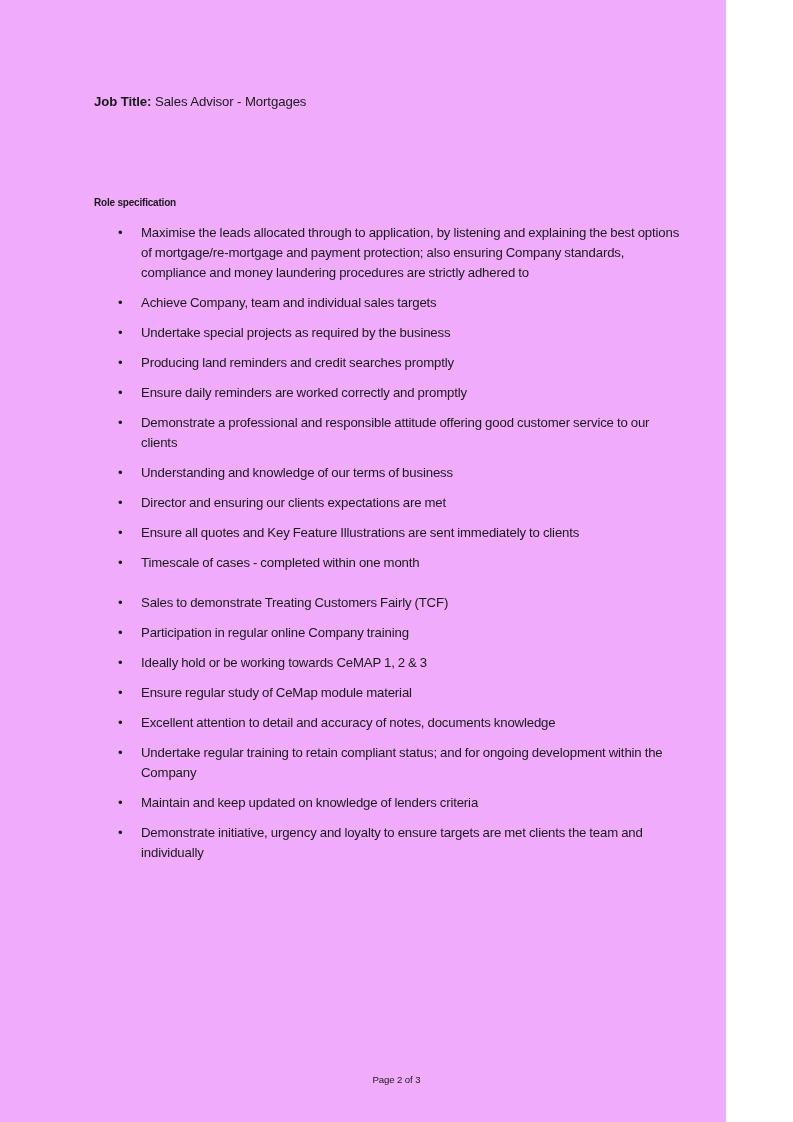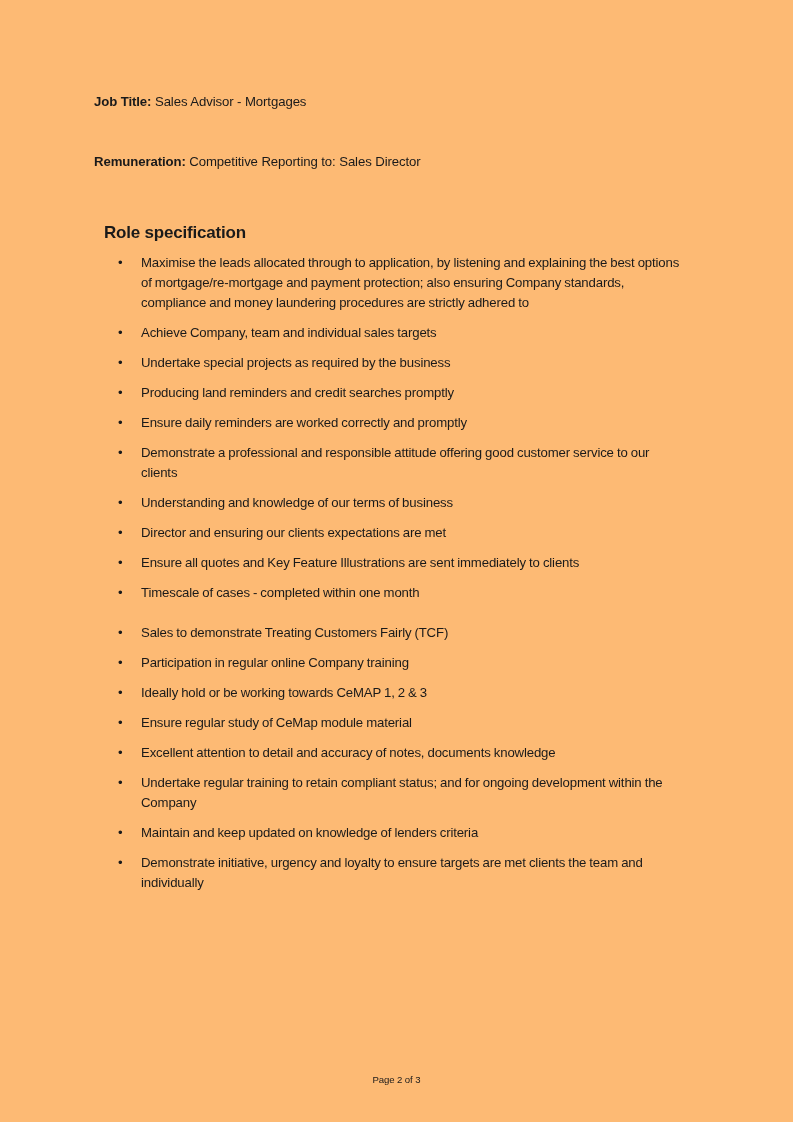--- a/index.html
+++ b/index.html
@@ -13,23 +13,23 @@
     height: 1122px;
     position: relative;
     font-family: "Liberation Sans", sans-serif;
     color: #1a1a1a;
     overflow: hidden;
   }
   .page {
     position: absolute;
     top: 0;
     left: 0;
-    width: 793px;
+    width: 726px;
     height: 1122px;
-    background: #fdba74;
+    background: #f0abfc;
     box-sizing: border-box;
   }
   .content {
     position: absolute;
     left: 94px;
     top: 92px;
     width: 590px;
   }
   .meta-line {
     font-size: 13.2px;
@@ -37,24 +37,24 @@
     margin: 0;
     letter-spacing: -0.1px;
     white-space: nowrap;
   }
   .meta-line .lbl {
     font-weight: bold;
   }
   .spacer-60 { height: 40px; }
   .spacer-40 { height: 41px; }
   .section-heading {
-    font-size: 17px;
+    font-size: 10px;
     font-weight: bold;
     line-height: 20px;
-    margin: 10px;
+    margin: 0;
     letter-spacing: -0.2px;
   }
   ul.bullets {
     list-style: none;
     margin: 0;
     padding: 0;
   }
   ul.bullets li {
     position: relative;
     font-size: 13.2px;
@@ -93,21 +93,20 @@
 <body>
 
 <div class="page">
 
   <div class="content">
 
     <p class="meta-line"><span class="lbl">Job Title:</span><span class="val"> Sales Advisor - Mortgages</span></p>
 
     <div class="spacer-60"></div>
 
-    <p class="meta-line"><span class="lbl">Remuneration:</span><span class="val"> Competitive Reporting to: Sales Director</span></p>
 
     <div class="spacer-40"></div>
 
     <h2 class="section-heading">Role specification</h2>
 
     <ul class="bullets">
       <li>
           <span class="dot">•</span>
           <span class="txt">Maximise the leads allocated through to application, by listening and explaining the best options of mortgage/re-mortgage and payment protection; also ensuring Company standards, compliance and money laundering procedures are strictly adhered to</span>
         </li>

